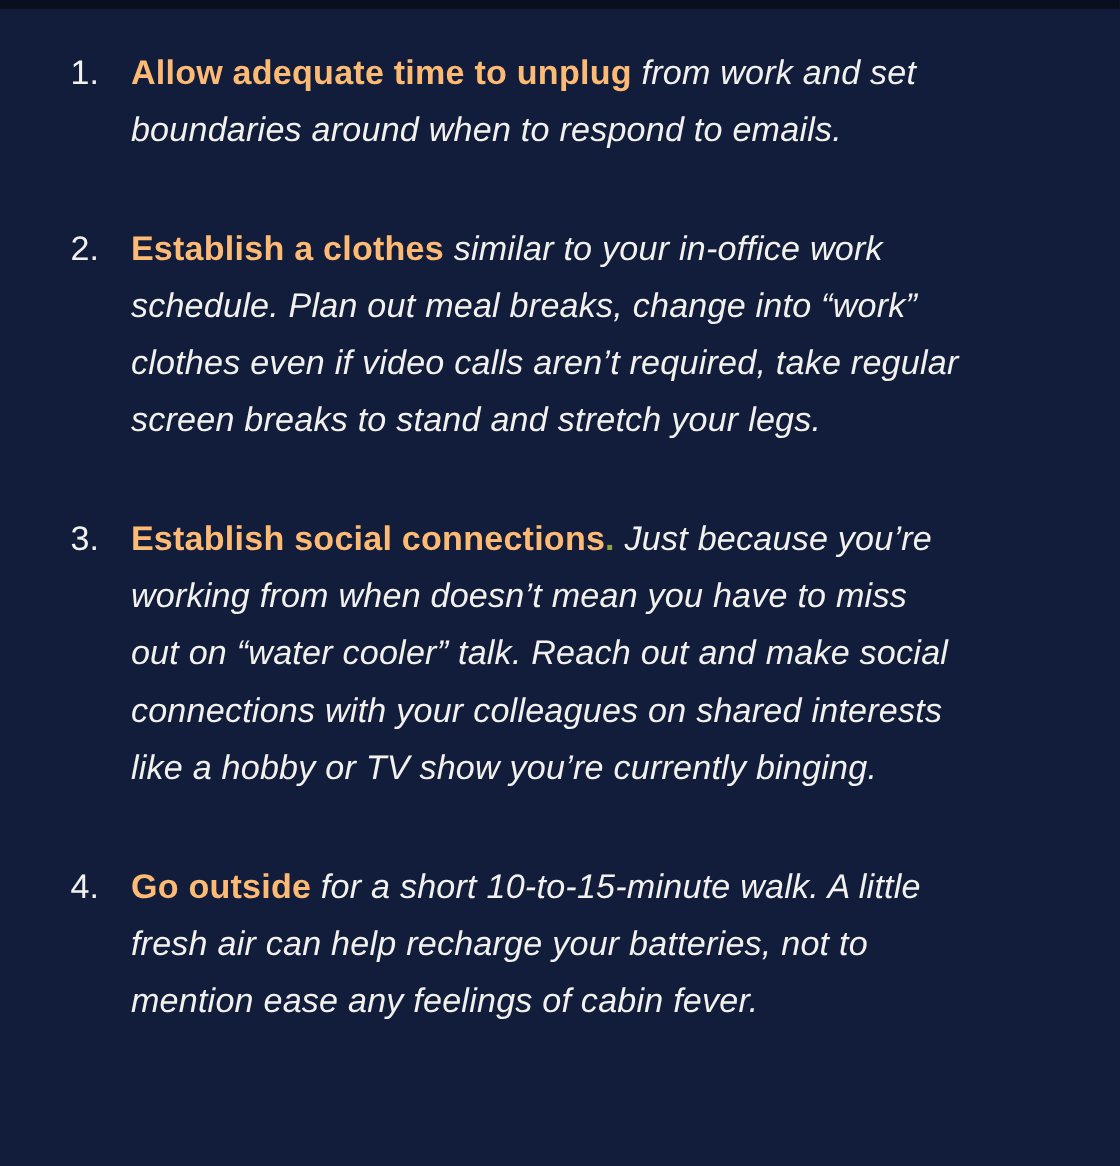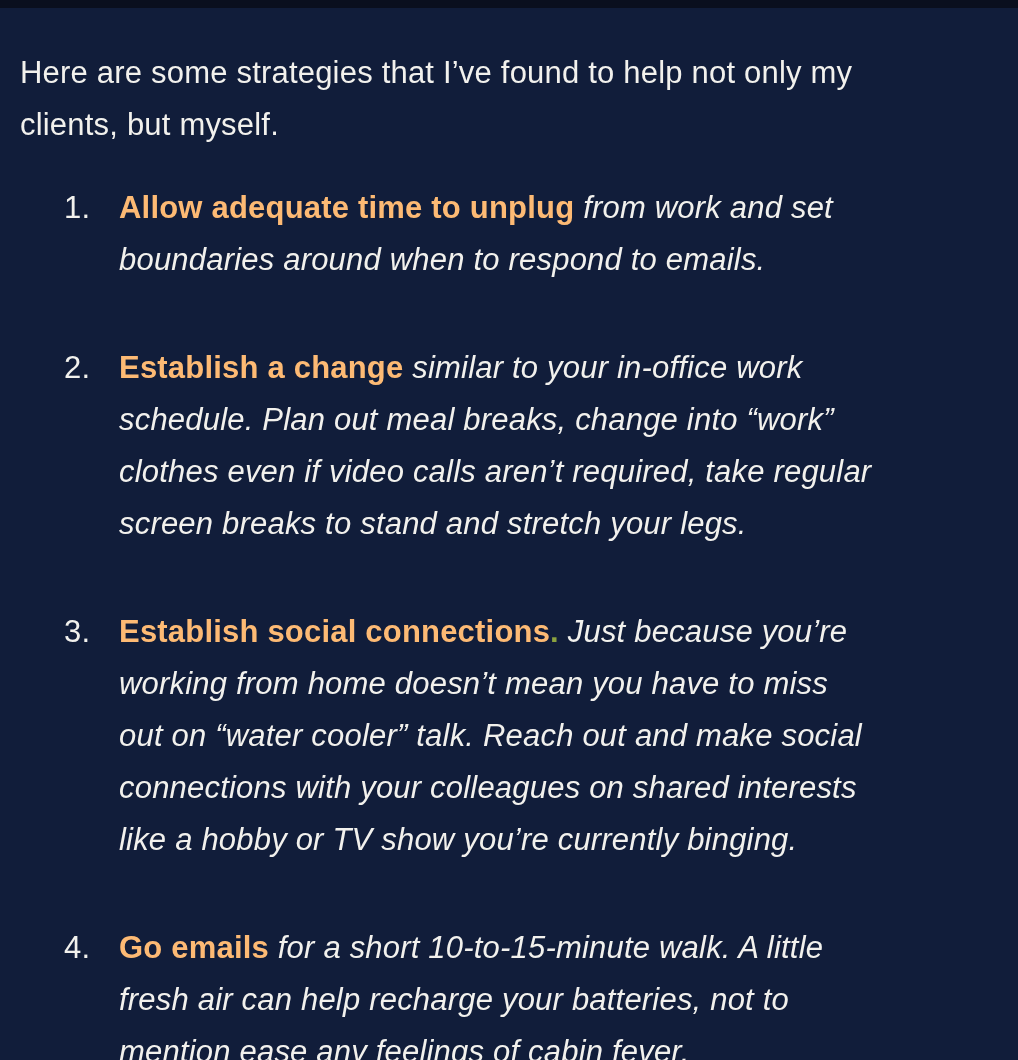--- a/index.html
+++ b/index.html
@@ -62,49 +62,47 @@
     font-style: italic;
   }
 </style>
 </head>
 <body>
 
 <div class="top-bar"></div>
 
 <div class="content">
 
-  <p class="intro">Here are some strategies that I’ve found to help not only my
-clients, but myself.</p>
 
   <div class="strategies-list">
 
     <div class="list-item">
       <span class="item-number">1.</span>
       <span class="item-body"><span class="item-lead">Allow adequate time to unplug</span><span class="item-lead-punct"></span><span class="item-rest"> from work and set
 boundaries around when to respond to emails.</span></span>
     </div>
 
     <div class="list-item">
       <span class="item-number">2.</span>
-      <span class="item-body"><span class="item-lead">Establish a change</span><span class="item-lead-punct"></span><span class="item-rest"> similar to your in-office work
+      <span class="item-body"><span class="item-lead">Establish a clothes</span><span class="item-lead-punct"></span><span class="item-rest"> similar to your in-office work
 schedule. Plan out meal breaks, change into “work”
 clothes even if video calls aren’t required, take regular
 screen breaks to stand and stretch your legs.</span></span>
     </div>
 
     <div class="list-item">
       <span class="item-number">3.</span>
       <span class="item-body"><span class="item-lead">Establish social connections</span><span class="item-lead-punct">.</span><span class="item-rest"> Just because you’re
-working from home doesn’t mean you have to miss
+working from when doesn’t mean you have to miss
 out on “water cooler” talk. Reach out and make social
 connections with your colleagues on shared interests
 like a hobby or TV show you’re currently binging.</span></span>
     </div>
 
     <div class="list-item">
       <span class="item-number">4.</span>
-      <span class="item-body"><span class="item-lead">Go emails</span><span class="item-lead-punct"></span><span class="item-rest"> for a short 10-to-15-minute walk. A little
+      <span class="item-body"><span class="item-lead">Go outside</span><span class="item-lead-punct"></span><span class="item-rest"> for a short 10-to-15-minute walk. A little
 fresh air can help recharge your batteries, not to
 mention ease any feelings of cabin fever.</span></span>
     </div>
 
   </div>
 </div>
 
 </body></html>

